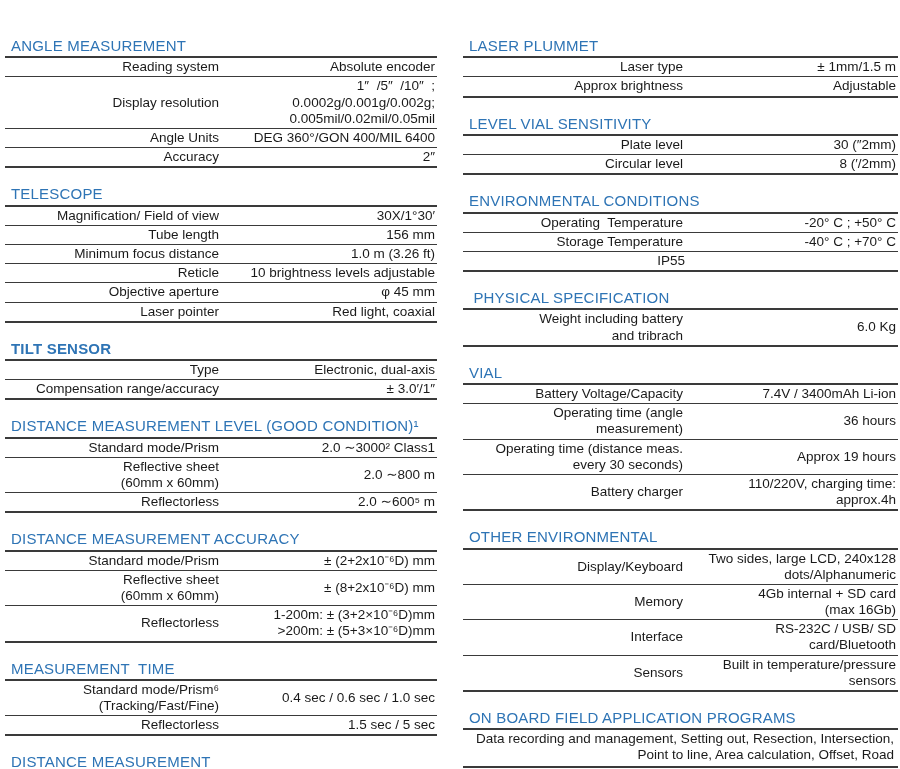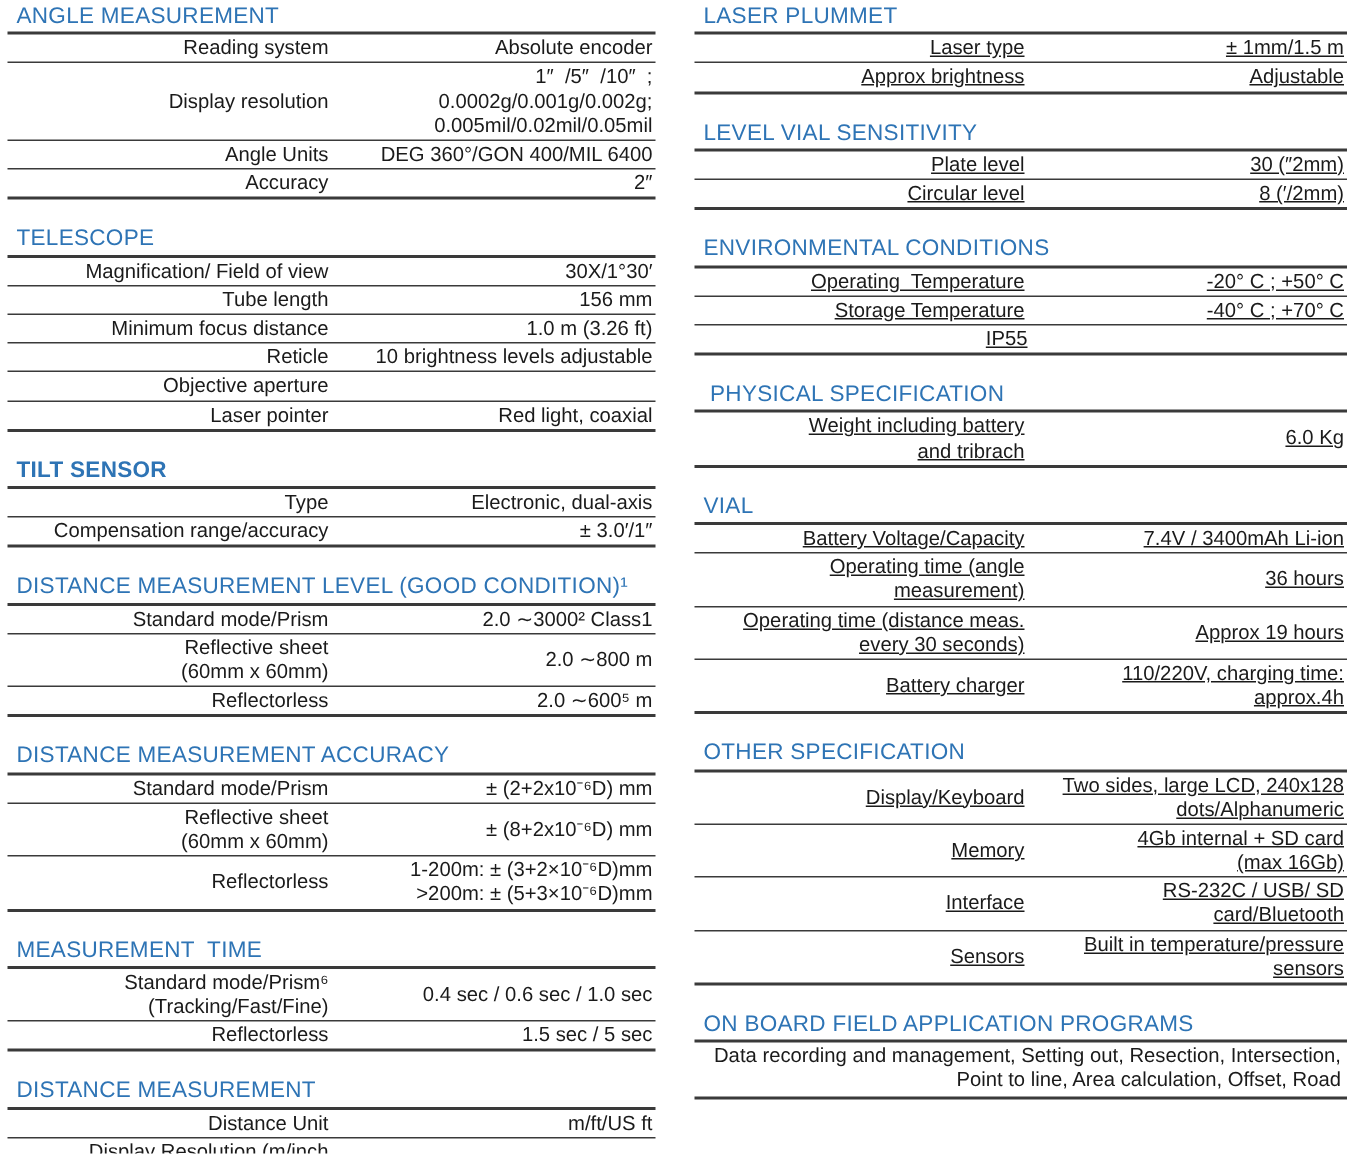--- a/index.html
+++ b/index.html
@@ -10,21 +10,21 @@
     color: #1a1a1a;
     overflow: hidden;
   }
   .page {
     display: flex;
     padding: 2px 2px 0 5px;
     gap: 26px;
     height: 769px;
     overflow: hidden;
   }
-  .col { display: block; }
+  .col { display: block; margin-top: 35px; }
   .col-left  { width: 432px; flex: 0 0 432px; }
   .col-right { width: 435px; flex: 0 0 435px; }
 
   .spec-section + .spec-section { margin-top: 17px; }
 
   .section-title {
     color: #2e74b5;
     font-size: 15px;
     font-weight: normal;
     letter-spacing: 0.2px;
@@ -40,21 +40,21 @@
     border-bottom: 2px solid #3a3a3a;
     text-align: right;
   }
   .spec-row {
     display: grid;
     grid-template-columns: 218px 1fr;
     align-items: center;
     min-height: 17px;
     padding: 1px 0;
   }
-  .col-right .spec-row { grid-template-columns: 224px 1fr; text-decoration: underline; }
+  .col-right .spec-row { grid-template-columns: 224px 1fr; }
   .spec-row + .spec-row, .note-row + .note-row { border-top: 1px solid #3a3a3a; }
 
   .spec-label, .spec-value, .note-row {
     font-size: 13.5px;
     line-height: 1.2;
     white-space: pre-wrap;
   }
   .spec-label { padding-left: 6px; padding-right: 4px; }
   .spec-value { padding-right: 2px; }
   .note-row   { padding: 1px 4px 2px 6px; }
@@ -104,20 +104,21 @@
         <div class="spec-row">
           <div class="spec-label">Minimum focus distance</div>
           <div class="spec-value">1.0 m (3.26 ft)</div>
         </div>
         <div class="spec-row">
           <div class="spec-label">Reticle</div>
           <div class="spec-value">10 brightness levels adjustable</div>
         </div>
         <div class="spec-row">
           <div class="spec-label">Objective aperture</div>
+          <div class="spec-value">φ 45 mm</div>
         </div>
         <div class="spec-row">
           <div class="spec-label">Laser pointer</div>
           <div class="spec-value">Red light, coaxial</div>
         </div>
       </div>
     </section>
 
     <section class="spec-section">
       <h2 class="section-title bold">TILT SENSOR</h2>
@@ -281,21 +282,21 @@
         </div>
         <div class="spec-row">
           <div class="spec-label">Battery charger</div>
           <div class="spec-value">110/220V, charging time:
 approx.4h</div>
         </div>
       </div>
     </section>
 
     <section class="spec-section">
-      <h2 class="section-title">OTHER SPECIFICATION</h2>
+      <h2 class="section-title">OTHER ENVIRONMENTAL</h2>
       <div class="spec-table">
         <div class="spec-row">
           <div class="spec-label">Display/Keyboard</div>
           <div class="spec-value">Two sides, large LCD, 240x128
 dots/Alphanumeric</div>
         </div>
         <div class="spec-row">
           <div class="spec-label">Memory</div>
           <div class="spec-value">4Gb internal + SD card
 (max 16Gb)</div>

